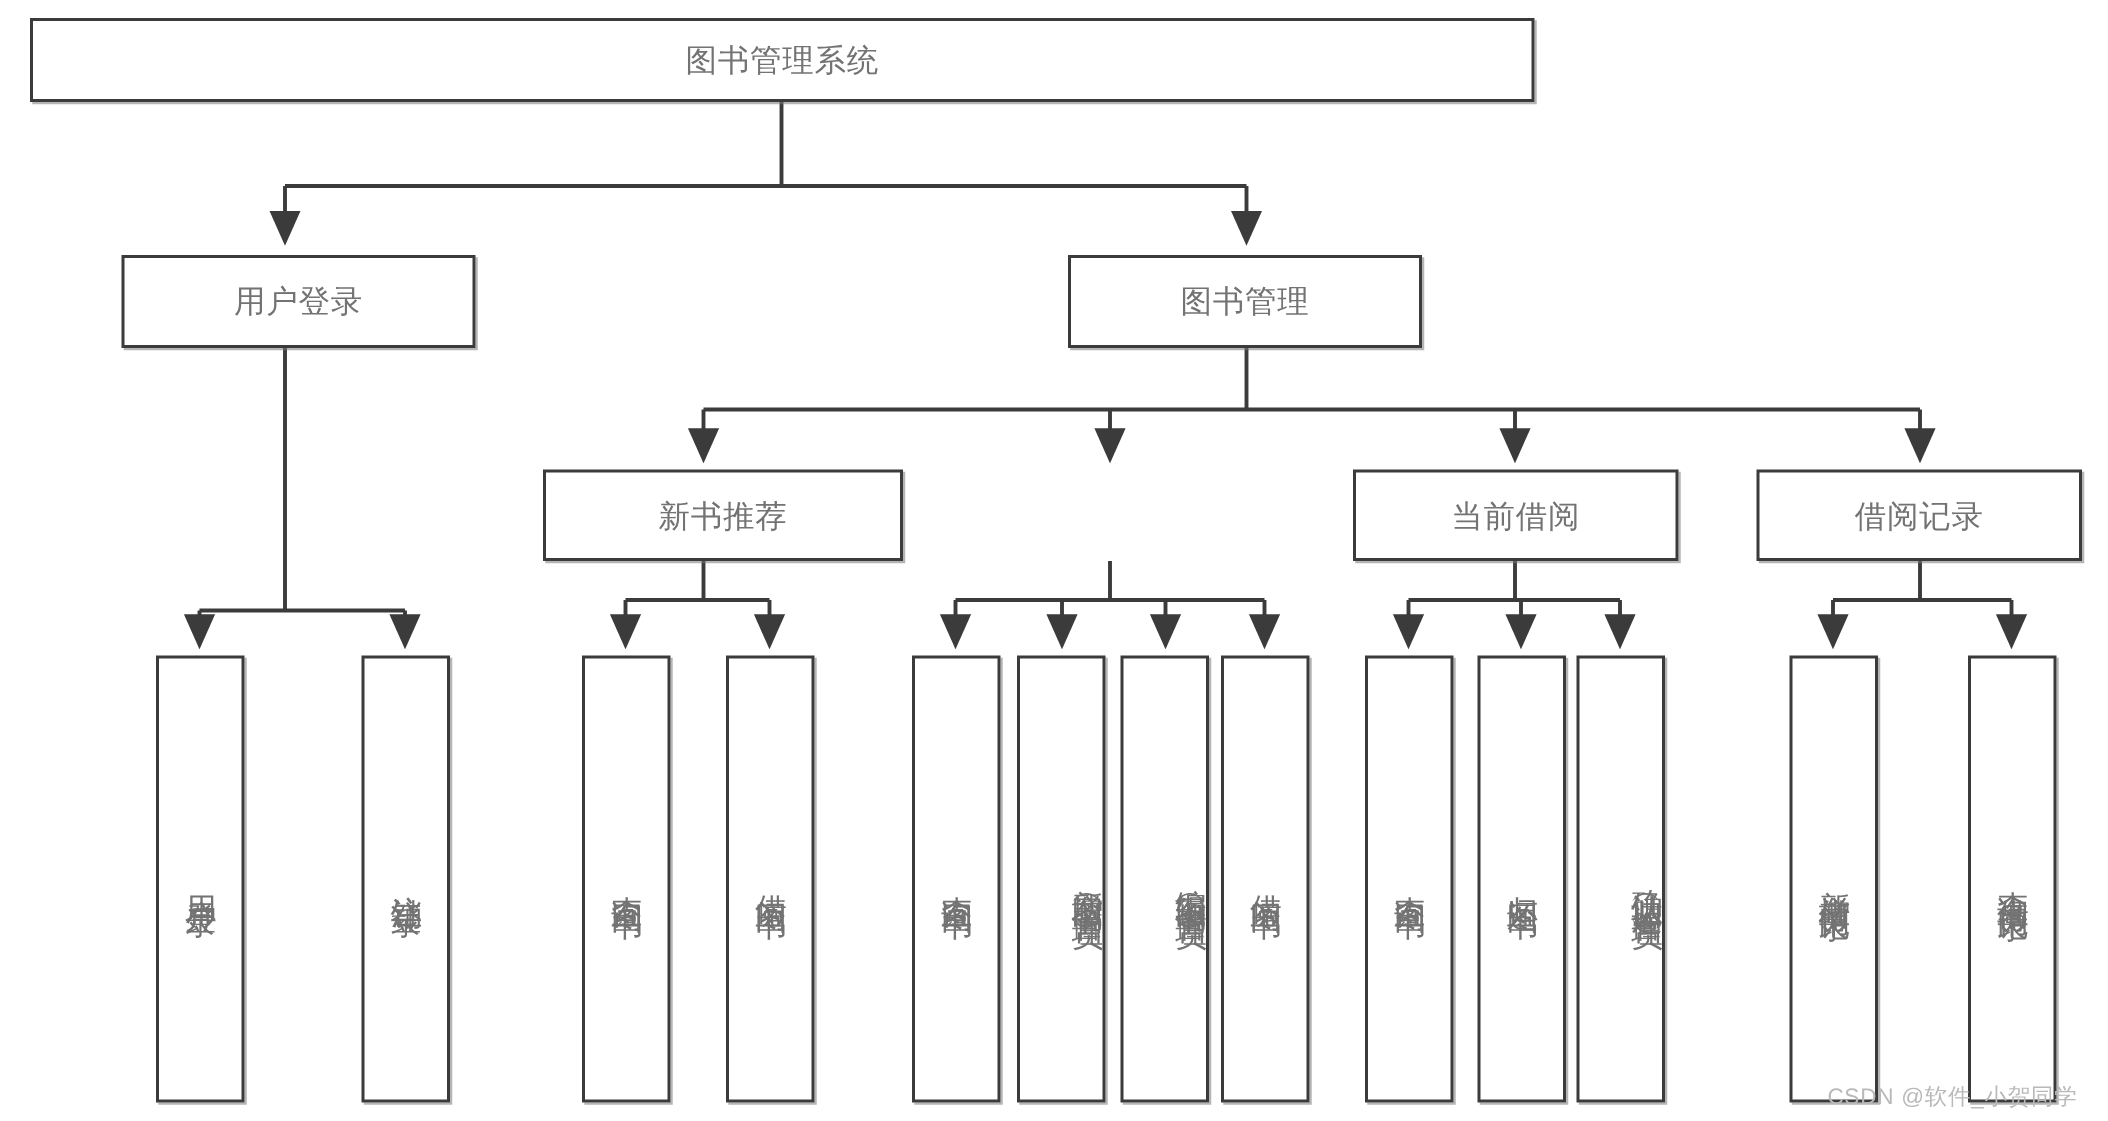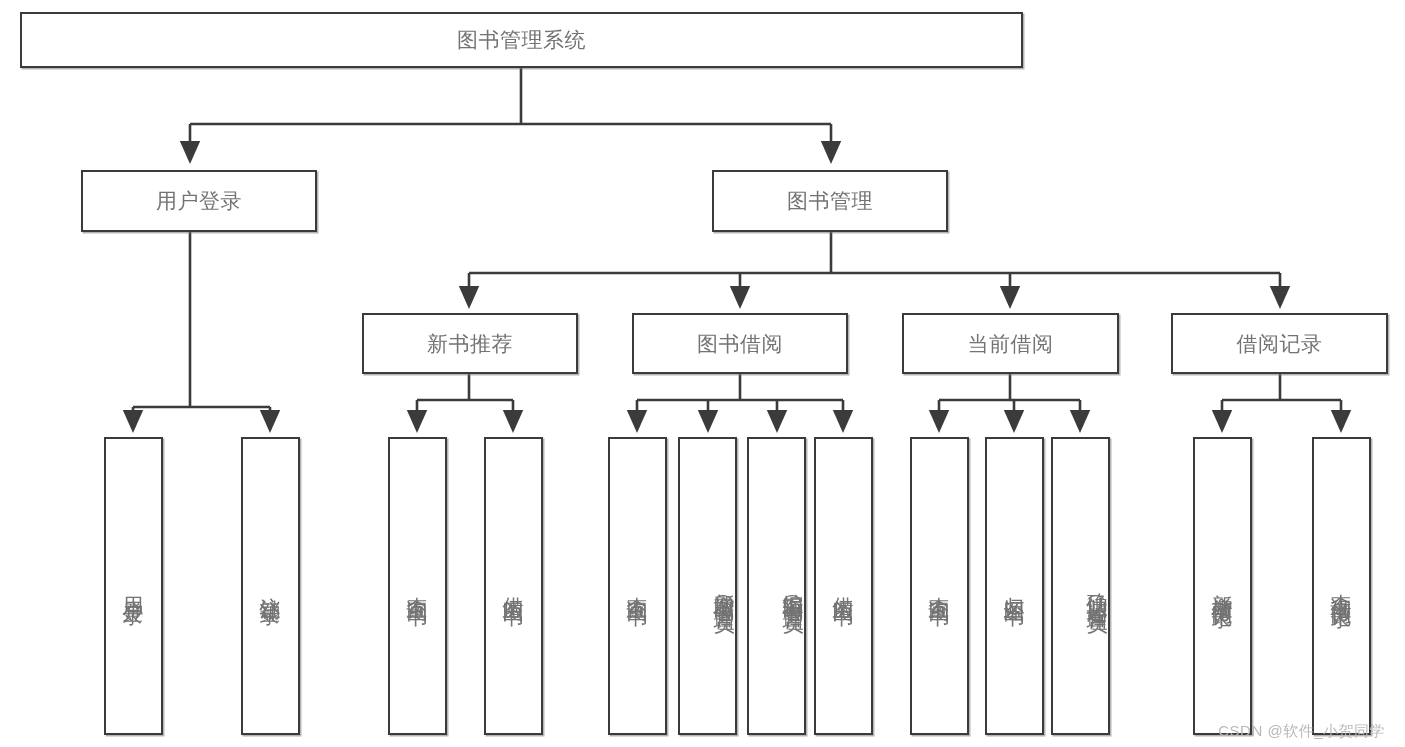--- a/index.html
+++ b/index.html
@@ -127,27 +127,24 @@
   </div>
 
   <div class="node node-h" style="left:81px; top:170px; width:236px; height:62px;">
     <span>用户登录</span>
   </div>
 
   <div class="node node-h" style="left:712px; top:170px; width:236px; height:62px;font-family:Liberation Mono, monospace;">
     <span>图书管理</span>
   </div>
 
-  <div class="node node-h" style="left:362px; top:313px; width:216px; height:61px;">
+  <div class="node node-h" style="left:362px; top:313px; width:240px; height:61px;">
     <span>新书推荐</span>
   </div>
 
-  <div class="node node-h" style="left:632px; top:313px; width:216px; height:61px;">
-    <span>图书借阅</span>
-  </div>
 
   <div class="node node-h" style="left:902px; top:313px; width:217px; height:61px;">
     <span>当前借阅</span>
   </div>
 
   <div class="node node-h" style="left:1171px; top:313px; width:217px; height:61px;">
     <span>借阅记录</span>
   </div>
 
   <div class="node node-v centered" style="left:104px; top:437px; width:59px; height:298px;">

